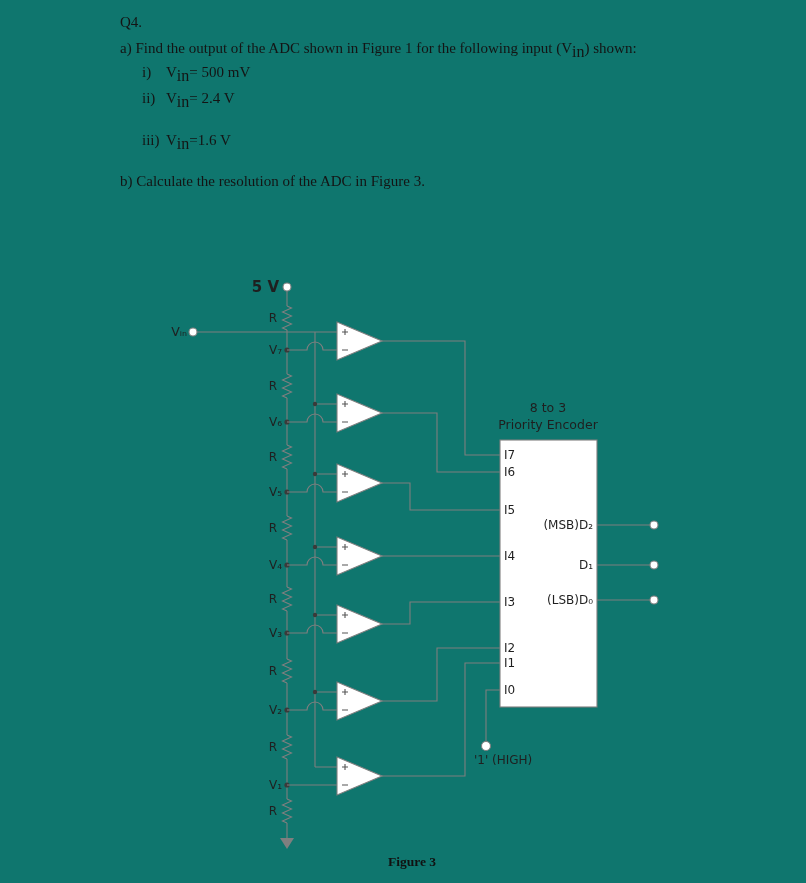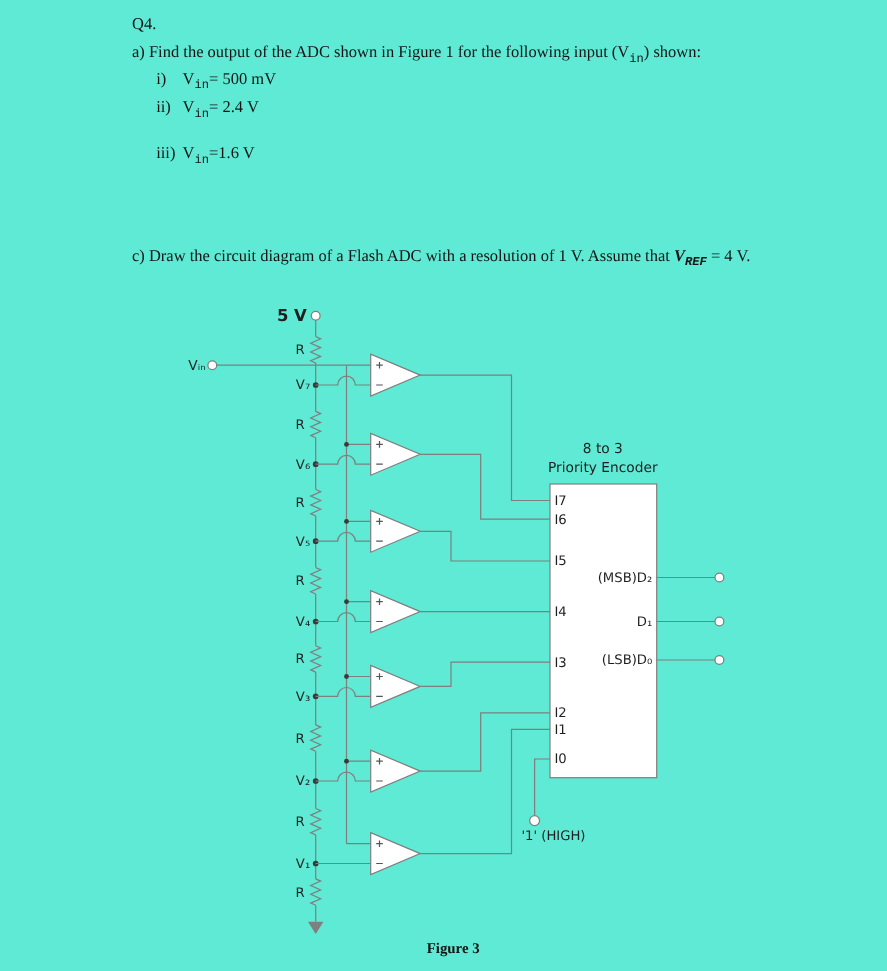--- a/index.html
+++ b/index.html
@@ -2,26 +2,26 @@
 <html><head>
 <meta charset="utf-8">
 <style>
   * { margin:0; padding:0; box-sizing:border-box; }
   html,body { background:#ffffff; }
   body {
     width:806px; height:883px;
     font-family:"Liberation Serif", serif;
     color:#141414;
   }
-  .page { position:relative; width:806px; height:883px; background:#5eead4; overflow:hidden; }
+  .page { position:relative; width:806px; height:883px; background:#0f766e; overflow:hidden; }
 
   .qline { position:absolute; left:120px; font-size:15px; line-height:1.25; white-space:nowrap; }
   .q-item { position:absolute; left:142px; font-size:15px; display:flex; white-space:nowrap; }
   .q-item .marker { display:inline-block; width:24px; }
-  sub { font-size:11px; line-height:0;font-family:Liberation Mono, monospace; }
+  sub { font-size:16px; line-height:0; }
   .vref { font-weight:bold; font-style:italic; }
 
   svg.circuit { position:absolute; left:0; top:0; }
   svg text { font-family:"DejaVu Sans", sans-serif; font-size:12px; fill:#1f1f1f; }
   svg text.big { font-size:15px; font-weight:600; }
   svg text.mid { font-size:12.5px; }
   svg text.caption { font-family:"Liberation Serif", serif; font-size:13.5px; font-weight:bold; fill:#111; }
   .wire { stroke:#7f7f7f; stroke-width:1.1; fill:none; }
   .box  { stroke:#7f7f7f; stroke-width:1.1; fill:#fff; }
   .term { stroke:#7f7f7f; stroke-width:1.1; fill:#fff; }
@@ -42,22 +42,22 @@
   </div>
   <div class="q-item" style="top:90px">
     <span class="marker">ii)</span>
     <span><span>V</span><sub>in</sub><span>= 2.4 V</span></span>
   </div>
   <div class="q-item" style="top:132px">
     <span class="marker">iii)</span>
     <span><span>V</span><sub>in</sub><span>=1.6 V</span></span>
   </div>
 
+  <p class="qline" style="top:172px">b) Calculate the resolution of the ADC in Figure 3.</p>
 
-  <p class="qline" style="top:224px"><span>c) Draw the circuit diagram of a Flash ADC with a resolution of 1 V. Assume that </span><span class="vref"><span>V</span><sub>REF</sub></span><span> = 4 V.</span></p>
 
   <svg class="circuit" width="806" height="883" viewBox="0 0 806 883">
 
     <defs>
       <polyline id="resistor-def" points="0,0 4.5,2 -4.5,6 4.5,10 -4.5,14 4.5,18 -4.5,22 0,24" fill="none" stroke="#7f7f7f" stroke-width="1.1"></polyline>
       <g id="comparator-def">
         <polygon points="0,-19 0,19 45,0" fill="#ffffff" stroke="#7f7f7f" stroke-width="1.1"></polygon>
         <path d="M5 -9 H11 M8 -12 V-6 M5 9 H11" stroke="#555555" stroke-width="1.1" fill="none"></path>
       </g>
     </defs>

